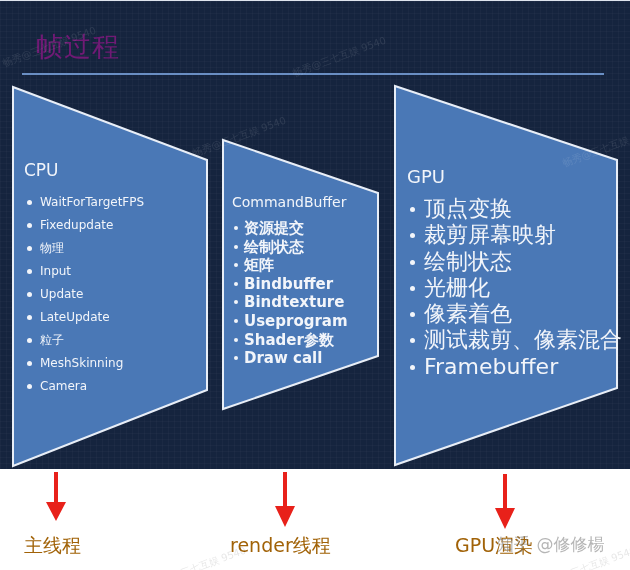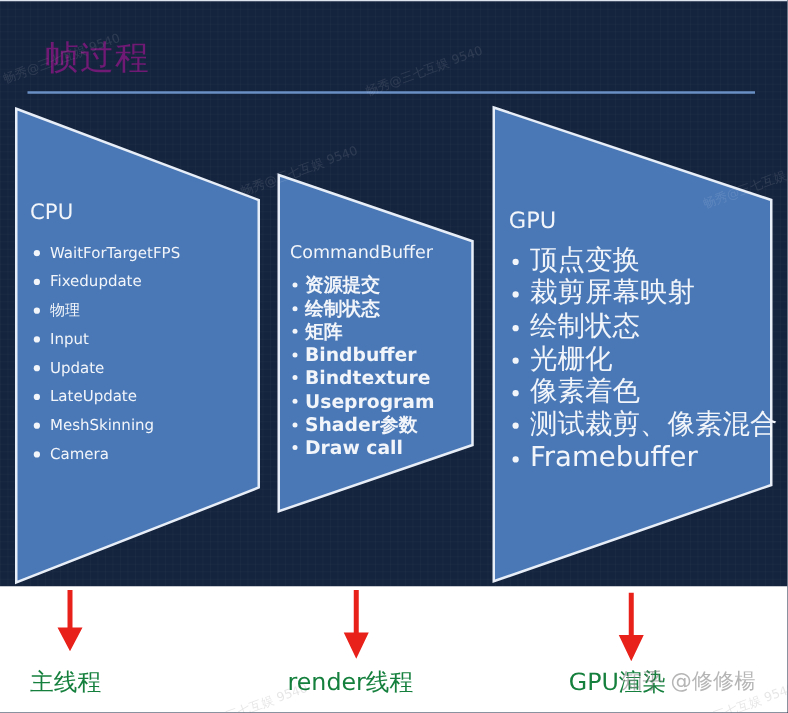--- a/index.html
+++ b/index.html
@@ -48,21 +48,21 @@
     .cmd li .dot { width: 4px; height: 4px; top: 7px; left: 1px; }
 
     
     .gpu .heading { left: 407px; top: 166px; font-size: 18px; }
     .gpu ul { left: 408px; top: 196px; }
     .gpu li { font-size: 22px; height: 26.3px; line-height: 26.3px; padding-left: 16px; }
     .gpu li .dot { width: 5px; height: 5px; top: 11px; left: 2px; }
 
     .arrow { position: absolute; }
     .thread-label {
-      position: absolute; top: 533px; font-size: 19px; color: #15803d; white-space: nowrap;
+      position: absolute; top: 533px; font-size: 19px; color: #a16207; white-space: nowrap;
     }
     .watermark {
       position: absolute; font-size: 10px; color: rgba(255,255,255,0.10);
       transform: rotate(-20deg); white-space: nowrap;
     }
     .watermark.light { color: rgba(0,0,0,0.10); }
     .zhihu-mark {
       position: absolute; left: 497px; top: 533px; font-size: 17px;
       color: rgba(120,120,120,0.55); white-space: nowrap;
     }
@@ -88,20 +88,21 @@
 
 <div class="box cpu">
   <div class="heading">CPU</div>
   <ul>
     <li><span class="dot"></span><span>WaitForTargetFPS</span></li>
     <li><span class="dot"></span><span>Fixedupdate</span></li>
     <li><span class="dot"></span><span>物理</span></li>
     <li><span class="dot"></span><span>Input</span></li>
     <li><span class="dot"></span><span>Update</span></li>
     <li><span class="dot"></span><span>LateUpdate</span></li>
+    <li><span class="dot"></span><span>粒子</span></li>
     <li><span class="dot"></span><span>MeshSkinning</span></li>
     <li><span class="dot"></span><span>Camera</span></li>
   </ul>
 </div>
 
 <div class="box cmd">
   <div class="heading">CommandBuffer</div>
   <ul>
     <li><span class="dot"></span><span>资源提交</span></li>
     <li><span class="dot"></span><span>绘制状态</span></li>

